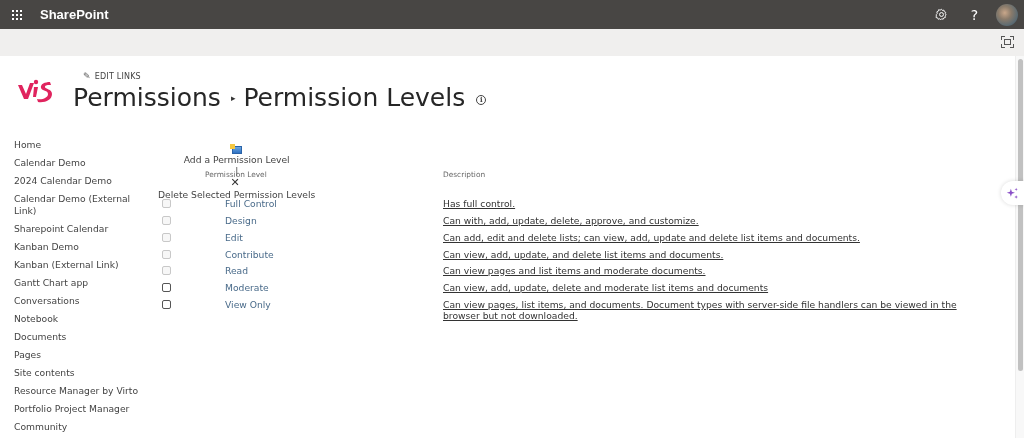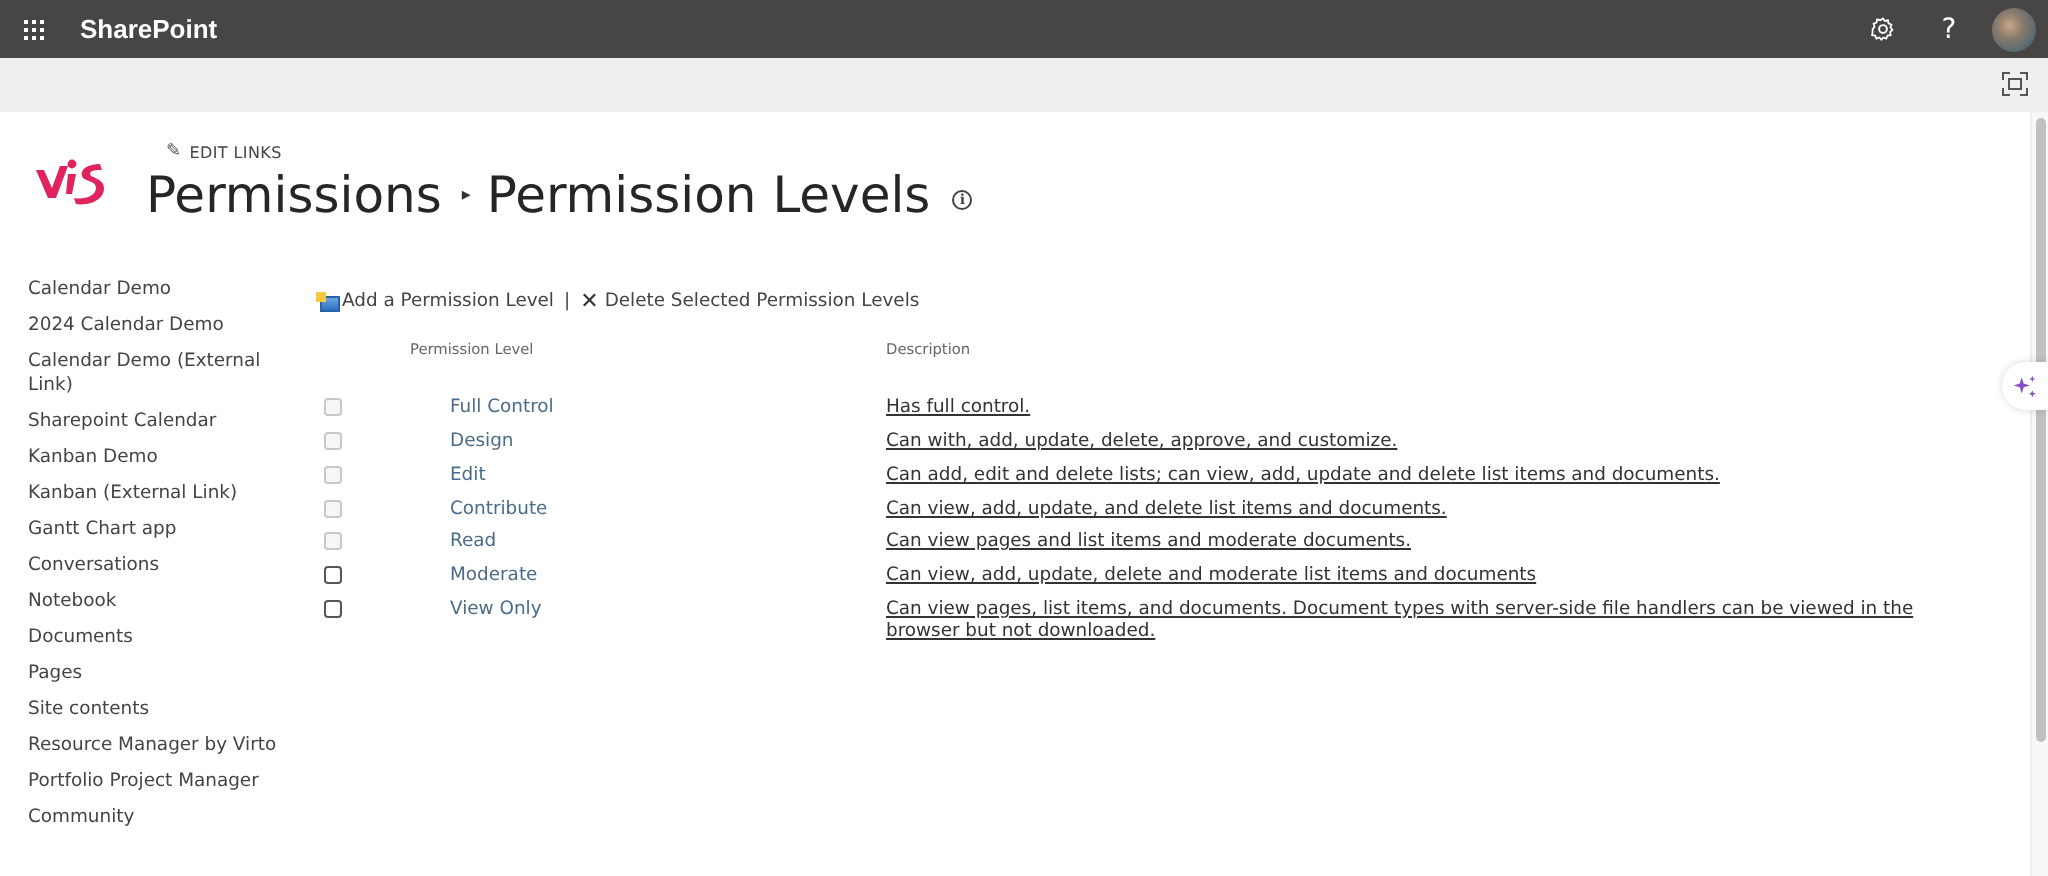--- a/index.html
+++ b/index.html
@@ -31,21 +31,21 @@
   .logo { position: absolute; left: 17px; top: 79px; width: 36px; height: 24px; }
   .edit-links { position: absolute; left: 83px; top: 71px; font-size: 8px; color: #444; letter-spacing: 0.2px; display: flex; align-items: center; gap: 4px; }
   .edit-links .pencil { font-size: 9px; color: #555; }
   .title { position: absolute; left: 73px; top: 83px; display: flex; align-items: center; font-size: 25px; color: #262626; white-space: nowrap; }
   .title .sep { font-size: 9px; color: #333; margin: 0 8px 0 10px; }
   .title .info { width: 10px; height: 10px; border: 1px solid #444; border-radius: 50%; font-size: 7px; display: inline-flex; align-items: center; justify-content: center; margin-left: 11px; margin-top: 4px; color: #444; font-family: "DejaVu Serif", serif; font-weight: bold; }
 
   .leftnav { position: absolute; left: 14px; top: 136px; width: 130px; }
   .nav-item { font-size: 9.2px; color: #444; line-height: 12px; padding: 3px 0; display: block; }
 
-  .toolbar { position: absolute; left: 158px; top: 144px; display: flex; align-items: center; font-size: 9.2px; color: #444; white-space: nowrap; }
+  .toolbar { position: absolute; left: 158px; top: 144px; display: flex; align-items: center; font-size: 9.2px; color: #444; white-space: nowrap; flex-direction: column; }
   .add-icon { width: 12px; height: 10px; position: relative; margin-right: 1px; }
   .add-icon .pg { position: absolute; left: 2px; top: 2px; width: 10px; height: 8px; background: linear-gradient(#6aa6e0, #2f72c4); border: 1px solid #2a63a8; }
   .add-icon .star { position: absolute; left: 0; top: 0; width: 5px; height: 5px; background: #f5c842; }
   .tb-sep { margin: 0 5px; }
   .del-icon { font-size: 11px; font-weight: bold; color: #333; margin-right: 3px; }
 
   .grid-head { position: absolute; top: 170px; font-size: 7.4px; color: #666; }
   .row { position: absolute; left: 0; width: 1000px; height: 17px; }
   .row .cb { position: absolute; left: 162px; top: 3px; width: 9px; height: 9px; border: 1px solid #c8c8c8; border-radius: 2px; background: #f7f7f7; }
   .row .cb.enabled { border-color: #555; background: #fff; }
@@ -117,20 +117,21 @@
   <span>EDIT LINKS</span>
 </div>
 <div class="title">
   <span>Permissions</span>
   <span class="sep">▸</span>
   <span>Permission Levels</span>
   <span class="info">i</span>
 </div>
 
 <nav class="leftnav">
+  <a class="nav-item">Home</a>
   <a class="nav-item">Calendar Demo</a>
   <a class="nav-item">2024 Calendar Demo</a>
   <a class="nav-item">Calendar Demo (External Link)</a>
   <a class="nav-item">Sharepoint Calendar</a>
   <a class="nav-item">Kanban Demo</a>
   <a class="nav-item">Kanban (External Link)</a>
   <a class="nav-item">Gantt Chart app</a>
   <a class="nav-item">Conversations</a>
   <a class="nav-item">Notebook</a>
   <a class="nav-item">Documents</a>

